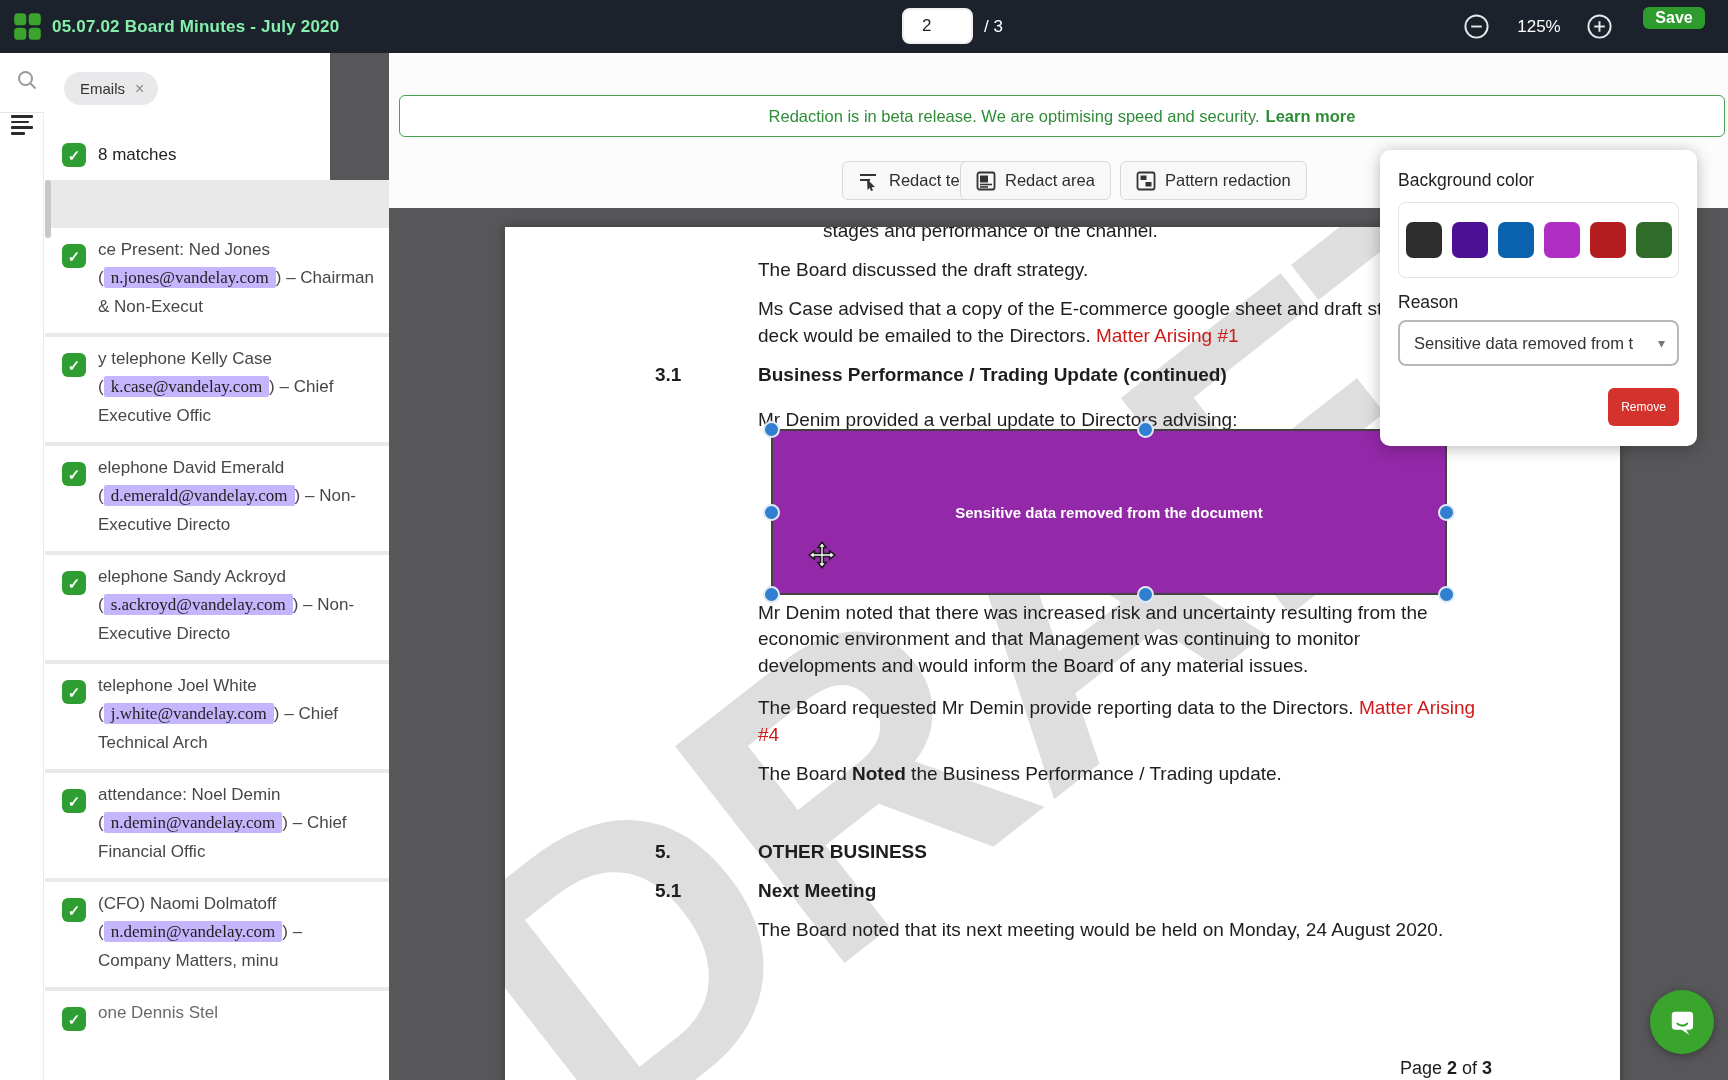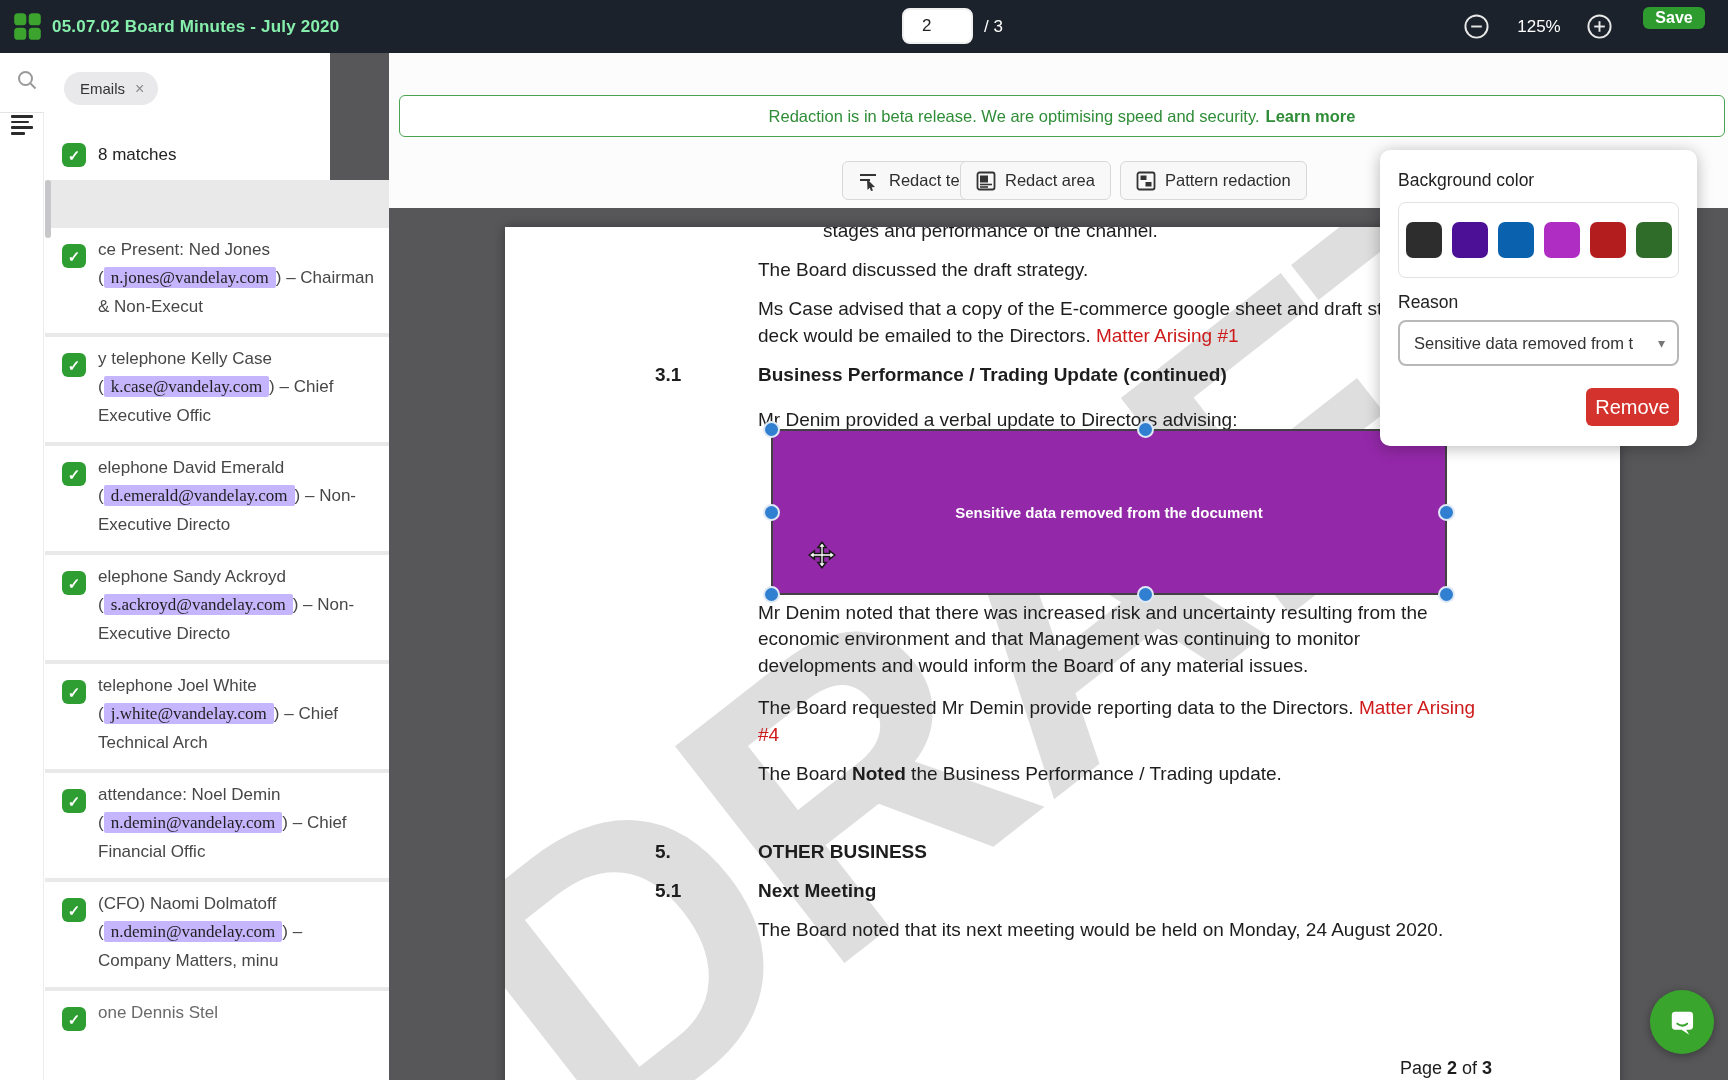--- a/index.html
+++ b/index.html
@@ -58,21 +58,21 @@
   .move-cursor { left:808px; top:541px; width:28px; height:28px; z-index:30; }
 
   
   .panel { left:1380px; top:150px; width:317px; height:296px; background:#fff; border-radius:10px; box-shadow:0 2px 16px rgba(0,0,0,.28); z-index:50; }
   .panel .ptitle { position:absolute; left:18px; top:20px; font-size:17.5px; color:#222; }
   .swatch-wrap { position:absolute; left:18px; top:52px; width:281px; height:76px; border:1px solid #e2e2e2; border-radius:8px; display:flex; align-items:center; justify-content:center; gap:10px; }
   .swatch { width:36px; height:36px; border-radius:7px; cursor:pointer; }
   .panel .rlabel { position:absolute; left:18px; top:142px; font-size:17.5px; color:#222; }
   .reason-dd { position:absolute; left:18px; top:170px; width:281px; height:46px; border:2px solid #b8b8b8; border-radius:8px; display:flex; align-items:center; justify-content:space-between; padding:0 12px 0 14px; font-size:16.5px; color:#333; cursor:pointer; background:#fff; }
   .reason-dd .caret { color:#777; font-size:14px; }
-  .remove-btn { position:absolute; right:18px; top:238px; width:93px; height:38px; background:#d3322d; border:none; border-radius:6px; color:#fff; font-size:20px; font-family:"Liberation Sans", sans-serif; cursor:pointer; }
+  .remove-btn { position:absolute; right:18px; top:238px; width:71px; height:38px; background:#d3322d; border:none; border-radius:6px; color:#fff; font-size:12px; font-family:"Liberation Sans", sans-serif; cursor:pointer; }
 
   
   .chat { left:1650px; top:990px; width:64px; height:64px; border-radius:50%; background:#39a52d; box-shadow:0 2px 8px rgba(0,0,0,.35); display:flex; align-items:center; justify-content:center; cursor:pointer; z-index:110; }
 </style>
 </head>
 <body>
 
 <div class="abs topbar">
   <svg class="abs logo" viewBox="0 0 24 24">
     <rect x="1" y="1" width="10" height="10" rx="3" fill="#3ca32f"></rect>

